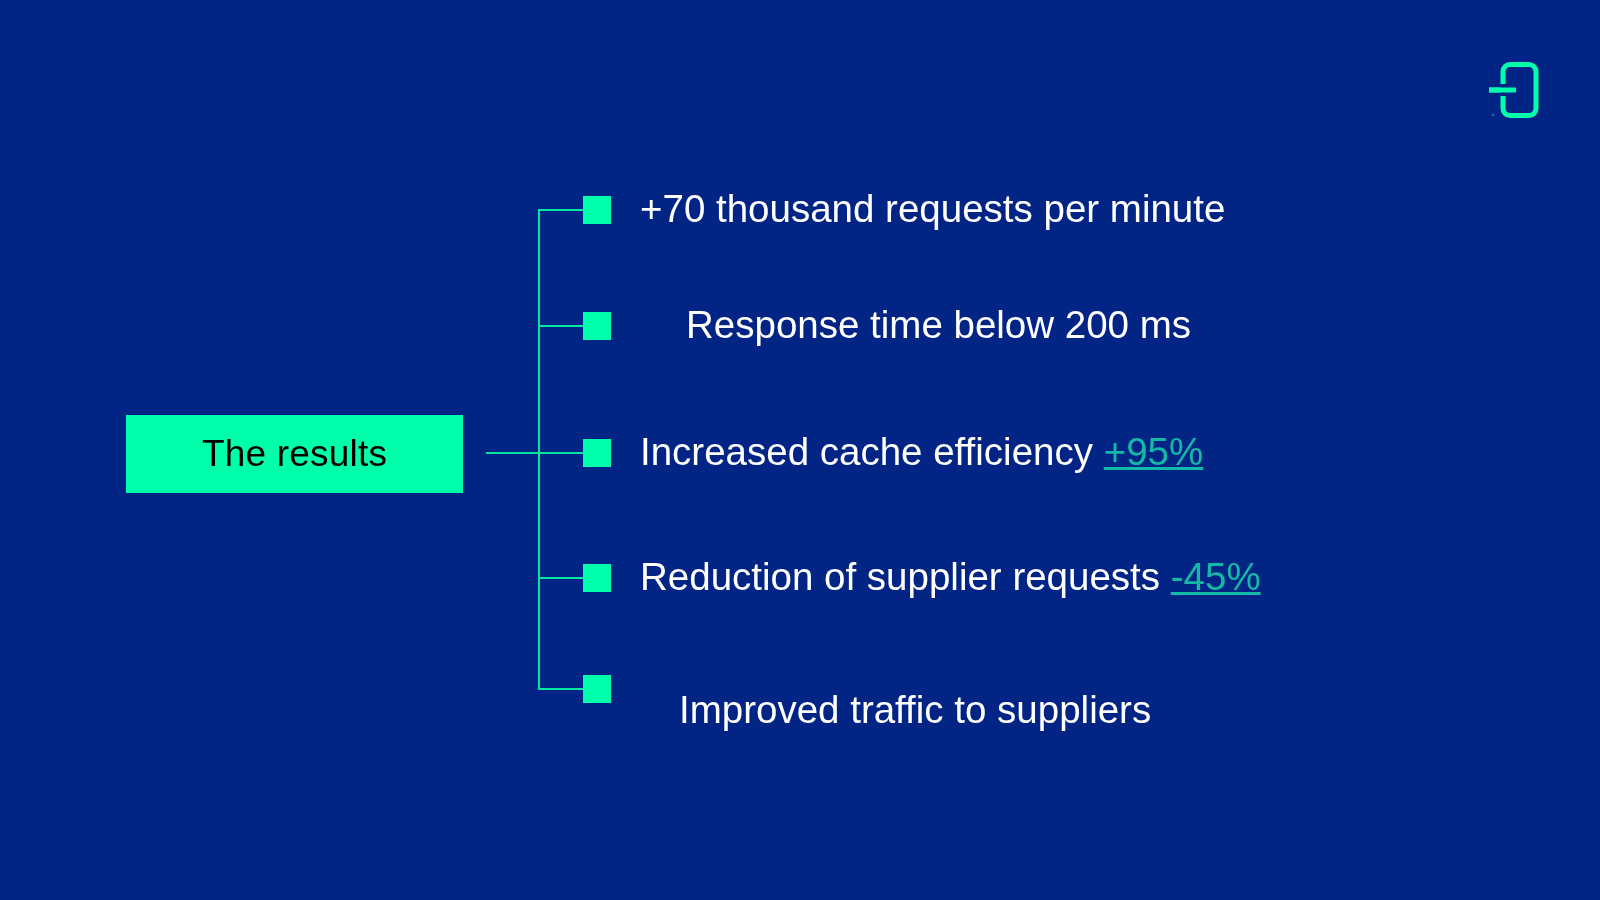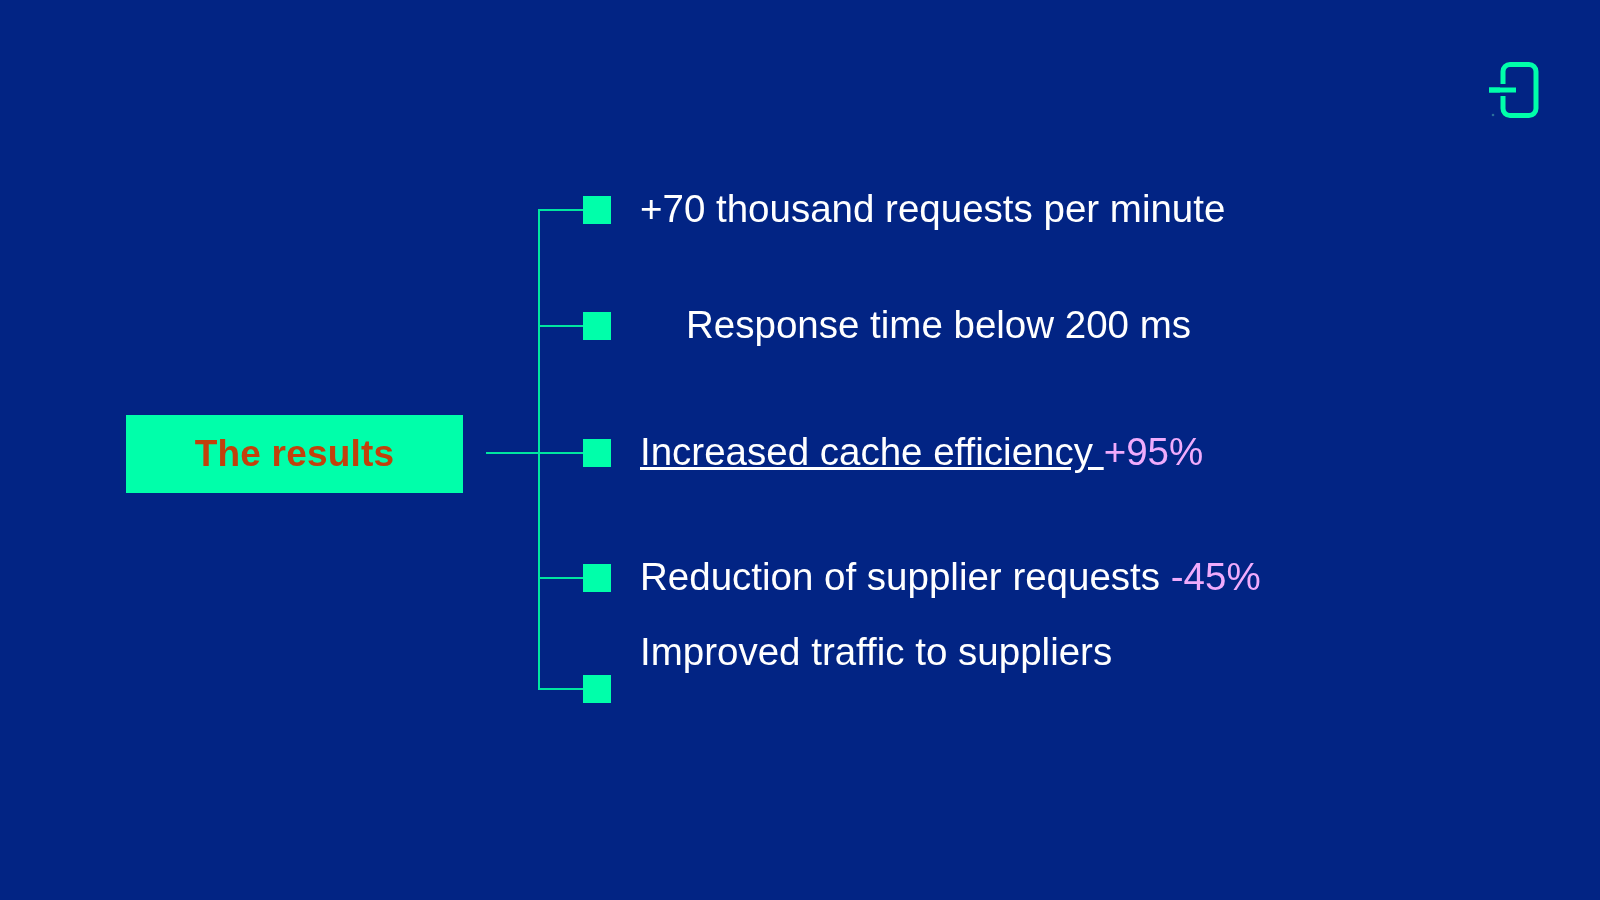--- a/index.html
+++ b/index.html
@@ -9,29 +9,29 @@
     font-family:"Liberation Sans", "DejaVu Sans", sans-serif;
     position:relative;
   }
   .logo { position:absolute; left:1486px; top:60px; width:56px; height:60px; }
   .title-box {
     position:absolute; left:126px; top:415px; width:337px; height:78px;
     background:#00FFAA;
     display:flex; align-items:center; justify-content:center;
   }
   .title-box span {
-    color:#c2410c; font-weight:bold; font-size:37px; letter-spacing:0.2px;
+    color:#000000; font-weight:normal; font-size:37px; letter-spacing:0.2px;
   }
   .line { position:absolute; background:#00E6A0; }
   .square { position:absolute; width:28px; height:28px; background:#00FFAA; }
   .item-text {
     position:absolute; left:640px; height:50px; line-height:50px;
     font-size:38.5px; color:#FFFFFF; white-space:nowrap;
   }
-  .item-text .accent { color:#f0abfc; }
+  .item-text .accent { color:#14b8a6;text-decoration:underline; }
 </style>
 </head>
 <body>
 
 <svg class="logo" viewBox="0 0 56 60">
   <rect x="17" y="4.5" width="33" height="51" rx="7" ry="7" fill="none" stroke="#00FFAA" stroke-width="5"></rect>
   <line x1="3" y1="30" x2="30" y2="30" stroke="#00FFAA" stroke-width="5"></line>
   <rect x="14" y="24" width="8" height="12" fill="#022484"></rect>
   <line x1="3" y1="30" x2="22" y2="30" stroke="#00FFAA" stroke-width="5"></line>
   <circle cx="7" cy="55" r="1.3" fill="#2a6f9a"></circle>
@@ -56,20 +56,20 @@
 <div class="square" style="left:583px; top:564px;"></div>
 <div class="square" style="left:583px; top:675px;"></div>
 
 <div class="item-text" style="top:184px;">
   <span>+70 thousand requests per minute</span><span class="accent"></span>
 </div>
 <div class="item-text" style="top:300px;margin-left:46px;">
   <span>Response time below 200 ms</span><span class="accent"></span>
 </div>
 <div class="item-text" style="top:427px;">
-  <span style="white-space:pre;text-decoration:underline;">Increased cache efficiency </span><span class="accent">+95%</span>
+  <span style="white-space:pre;">Increased cache efficiency </span><span class="accent">+95%</span>
 </div>
 <div class="item-text" style="top:552px;">
   <span style="white-space:pre;">Reduction of supplier requests </span><span class="accent">-45%</span>
 </div>
-<div class="item-text" style="top:627px;">
+<div class="item-text" style="top:685px;margin-left:39px;">
   <span>Improved traffic to suppliers</span><span class="accent"></span>
 </div>
 
 </body></html>

